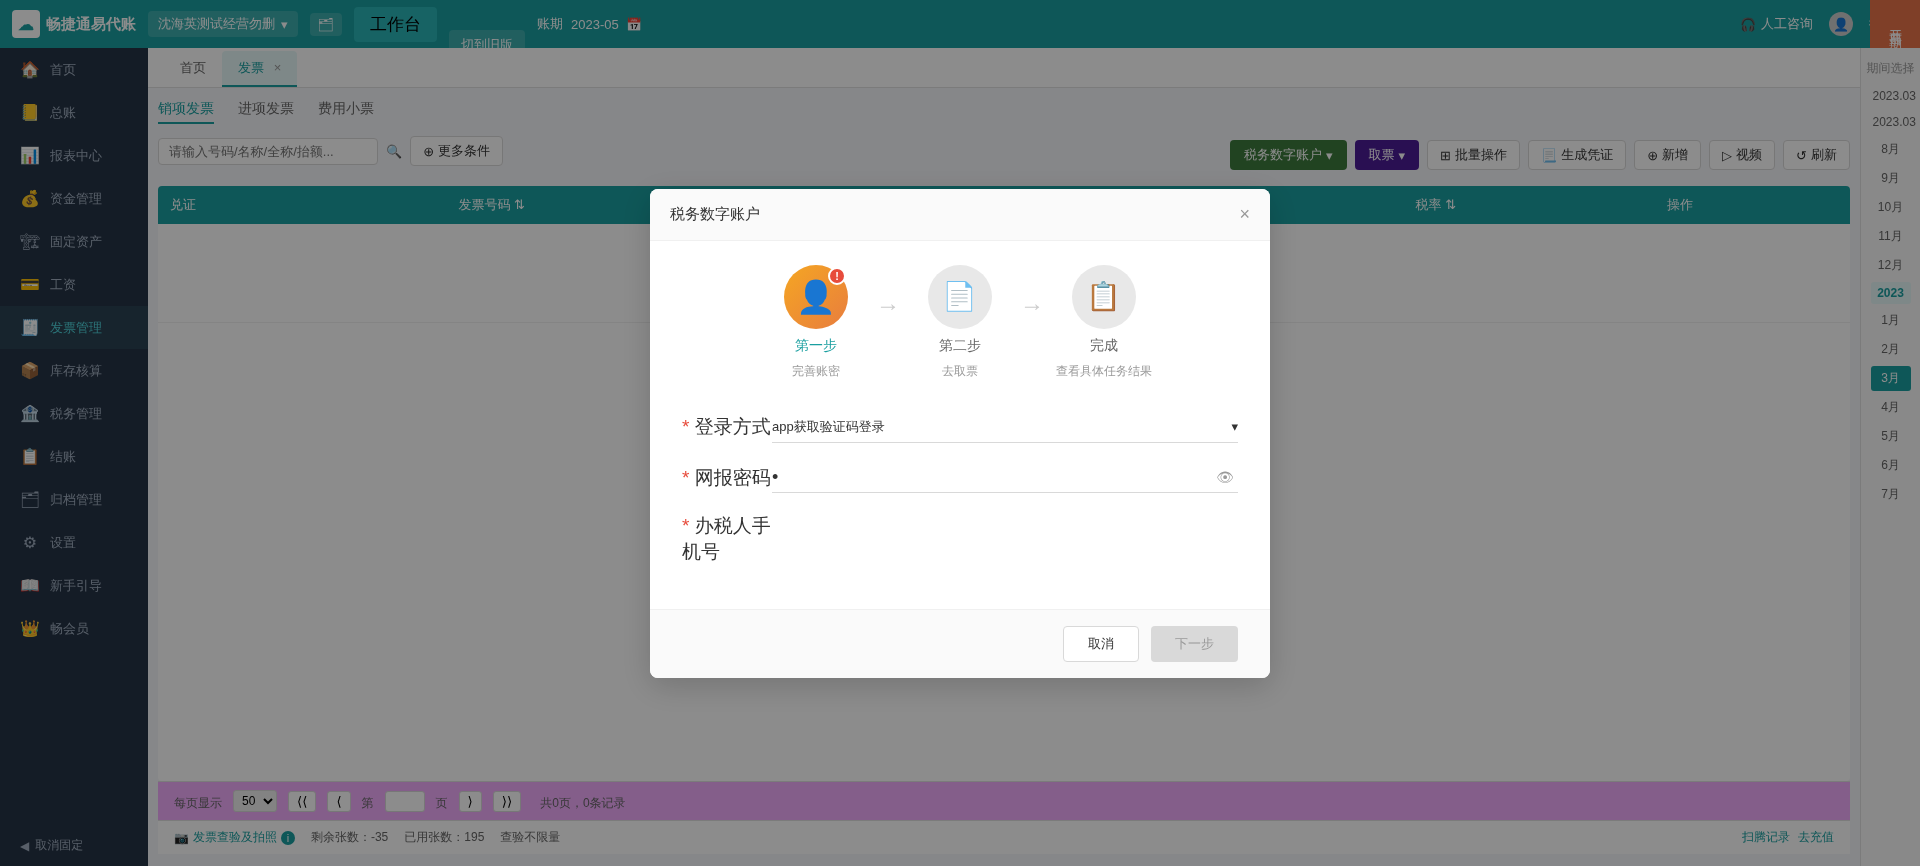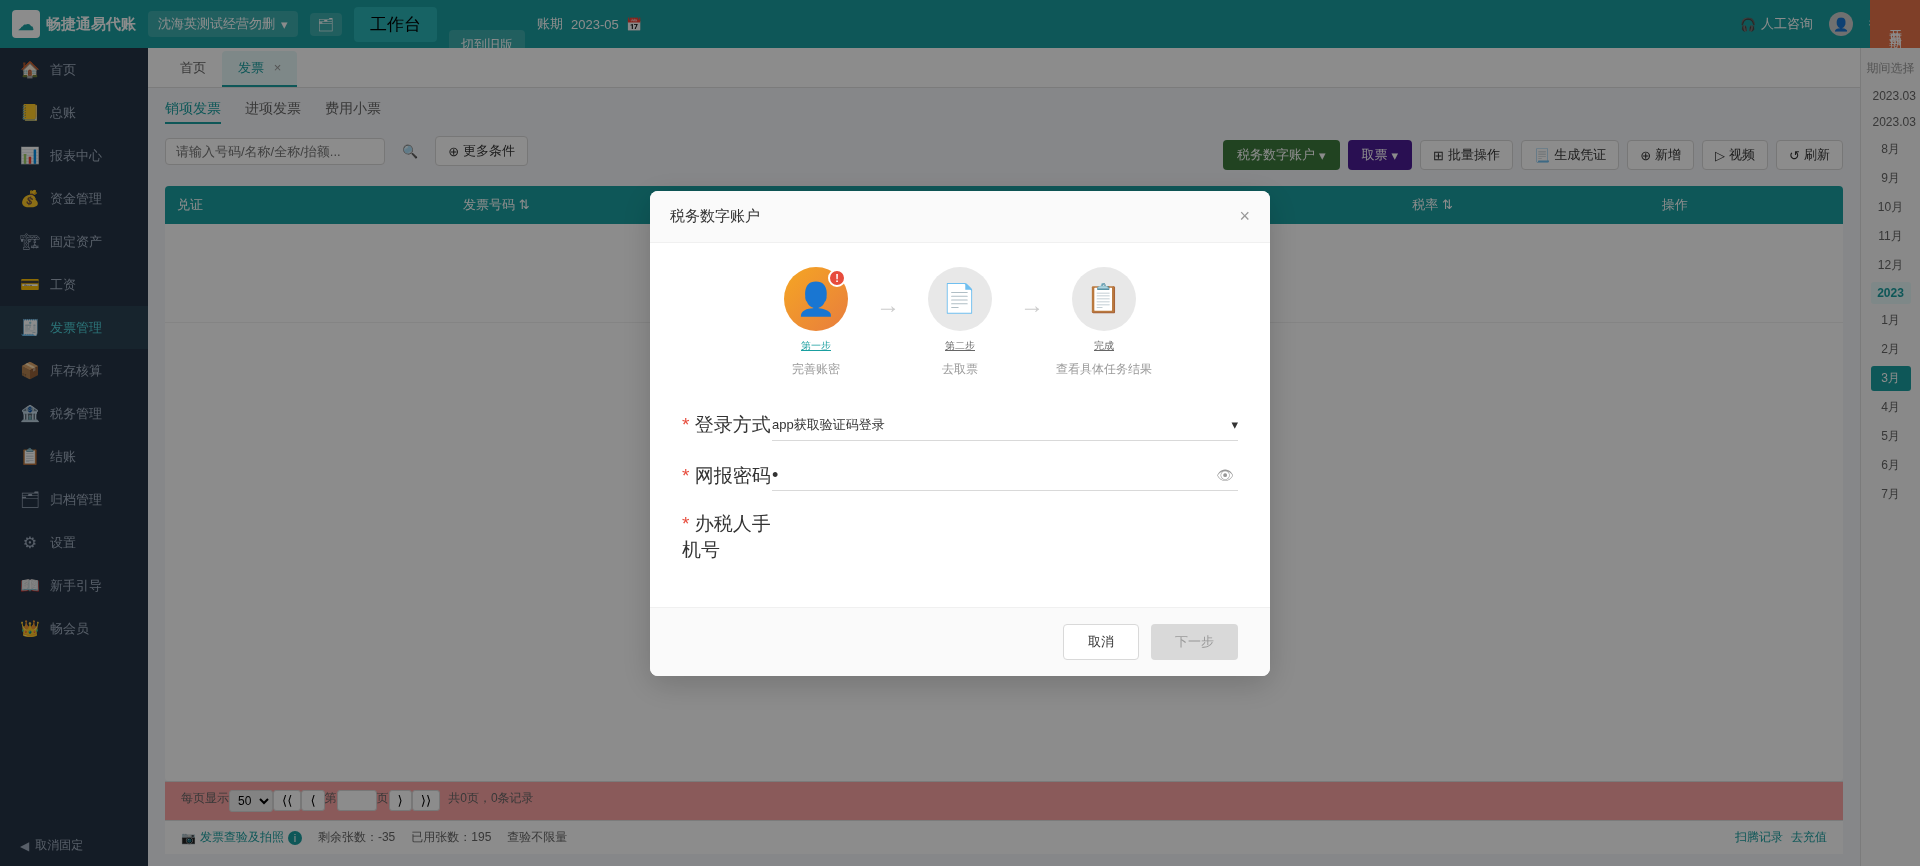--- a/index.html
+++ b/index.html
@@ -163,21 +163,21 @@
       border-radius: 4px 4px 0 0;
       border-bottom: 2px solid #1a9fa0;
     }
     .tab-close { margin-left: 6px; color: #999; }
 
     
     .sub-content {
       flex: 1;
       display: flex;
       flex-direction: column;
-      padding: 12px 17px;
+      padding: 12px 10px;
       overflow: hidden;
       position: relative;
     }
 
     
     .invoice-tabs {
       display: flex;
       gap: 24px;
       margin-bottom: 12px;
     }
@@ -226,21 +226,21 @@
       background: white;
       border: 1px solid #d9d9d9;
       color: #333;
       padding: 5px 12px;
       border-radius: 4px;
       cursor: pointer;
       font-size: 13px;
       display: flex; align-items: center; gap: 4px;
     }
     .filter-bar {
-      display: flex; align-items: center; gap: 17px; margin-bottom: 8px;
+      display: flex; align-items: center; gap: 8px; margin-bottom: 8px;
     }
     .search-input {
       border: 1px solid #d9d9d9;
       border-radius: 4px;
       padding: 5px 10px;
       font-size: 13px;
       width: 220px;
       color: #999;
     }
 
@@ -278,26 +278,26 @@
       display: flex;
       align-items: center;
       gap: 16px;
       font-size: 12px;
       color: #666;
     }
     .bottom-right { margin-left: auto; display: flex; align-items: center; gap: 8px; color: #1a9fa0; }
 
     
     .pagination {
-      background: #fca5a5;
+      background: #f0abfc;
       border-top: 1px solid #e0e0e0;
       padding: 8px 16px;
       display: flex;
-      align-items: flex-start;
-      gap: 0;
+      align-items: flex-end;
+      gap: 11px;
       font-size: 12px;
       color: #666;
     }
     .page-btn { padding: 2px 8px; border: 1px solid #d9d9d9; border-radius: 3px; cursor: pointer; background: white; }
     .page-input { width: 40px; border: 1px solid #d9d9d9; border-radius: 3px; padding: 2px 4px; text-align: center; }
 
     
     .right-panel {
       width: 60px;
       background: #f9f9f9;
@@ -397,23 +397,22 @@
       width: 18px; height: 18px;
       background: #e74c3c;
       border-radius: 50%;
       border: 2px solid white;
       display: flex; align-items: center; justify-content: center;
       font-size: 11px;
       color: white;
       font-weight: bold;
     }
     .step-label {
-      font-size: 10px;
+      font-size: 14px;
       font-weight: 500;
-      text-decoration: underline;
     }
     .step-label.active-label { color: #1a9fa0; }
     .step-label.inactive-label { color: #666; }
     .step-desc {
       font-size: 12px;
       color: #999;
       text-align: center;
     }
     .step-arrow {
       display: flex;

